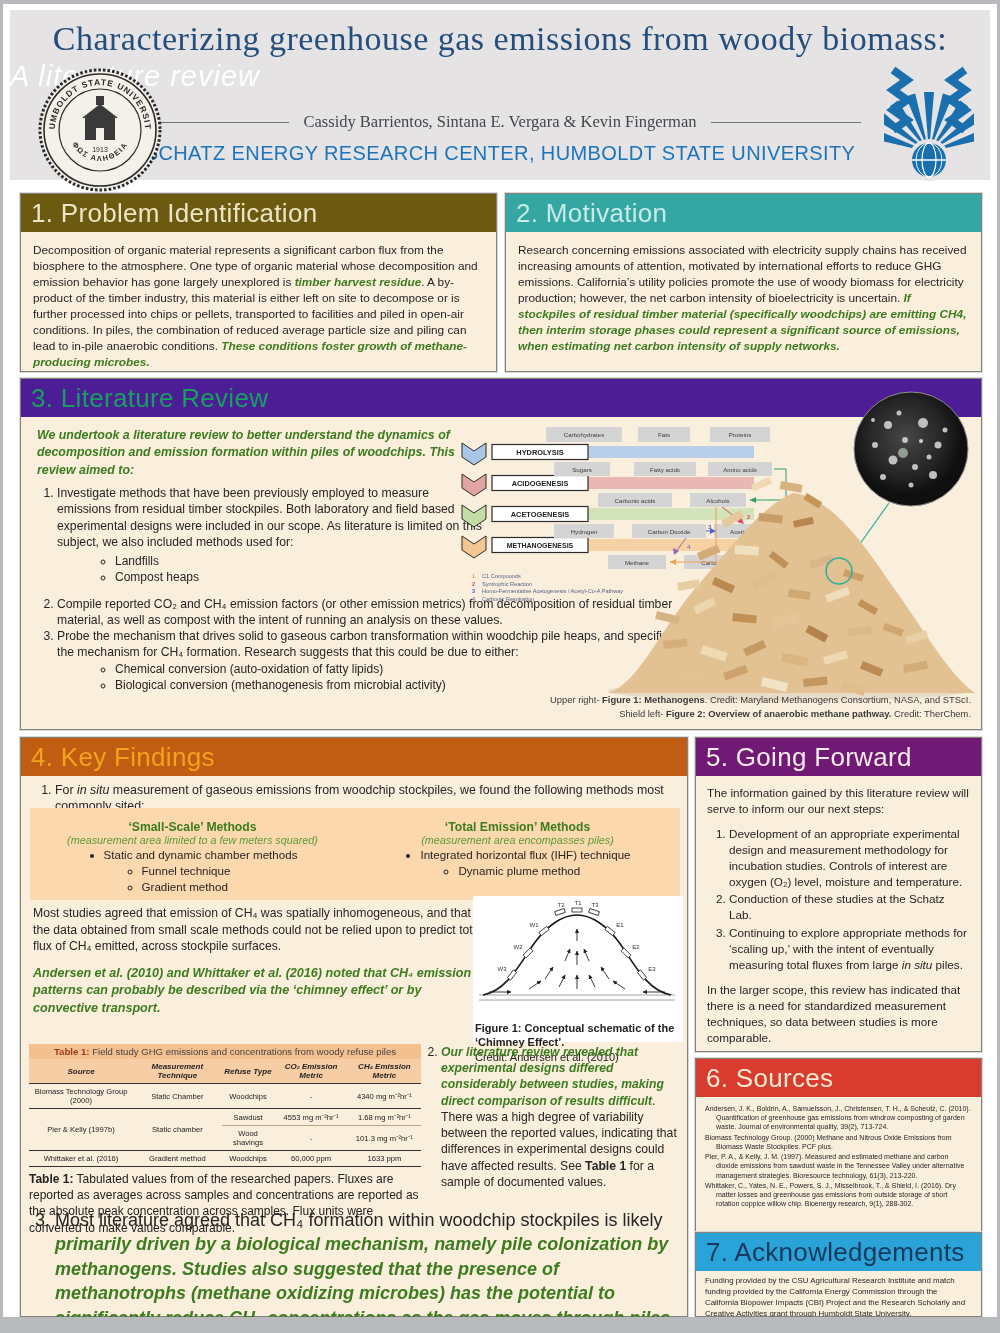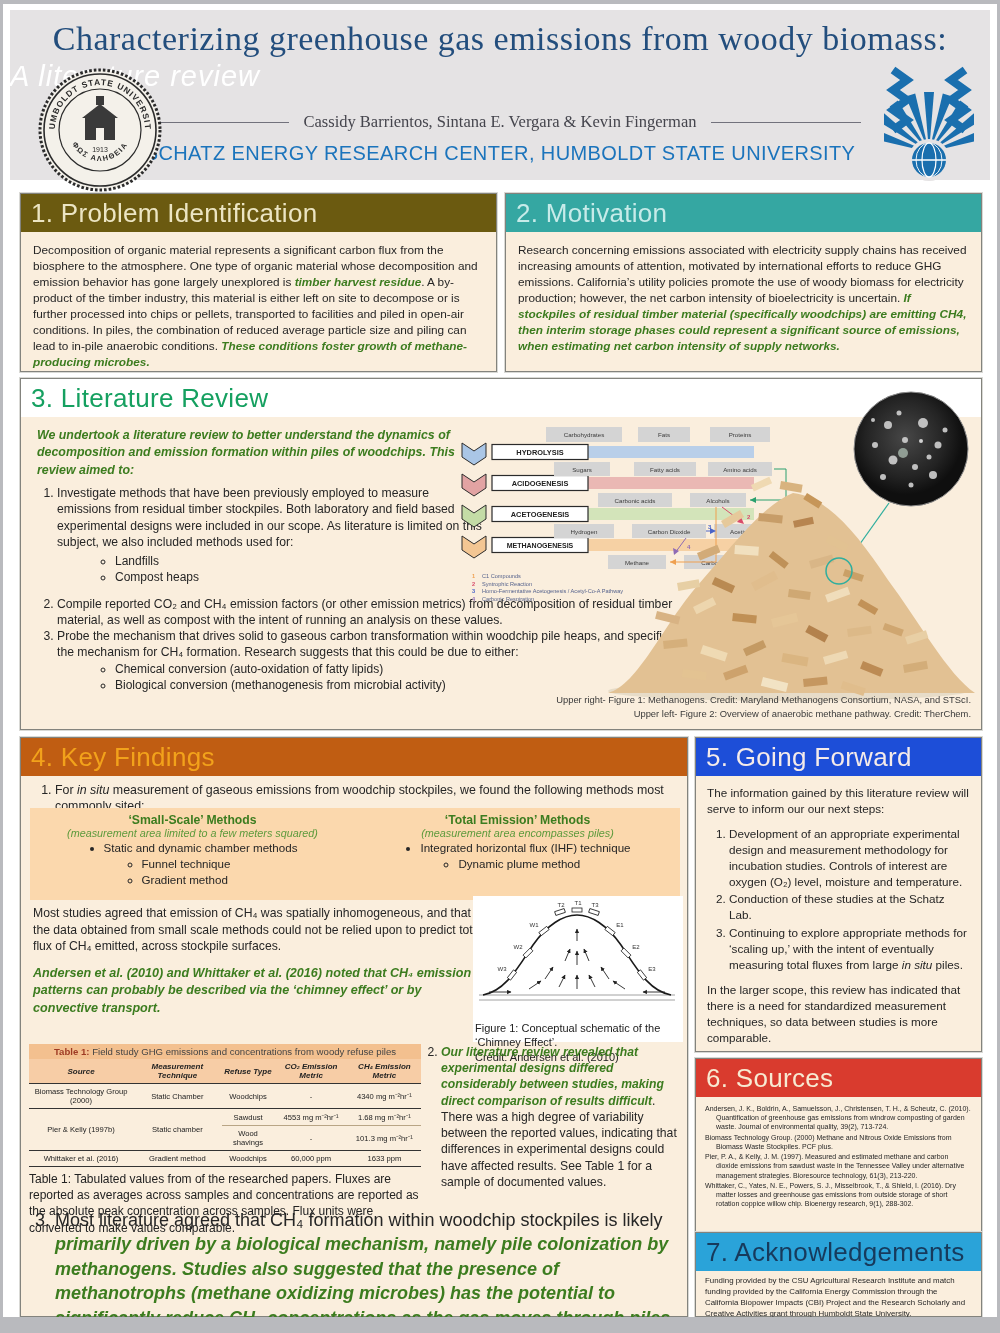--- a/index.html
+++ b/index.html
@@ -26,44 +26,44 @@
   .phead { height:38px; display:flex; align-items:center; padding:8px 10px; font-size:26px; letter-spacing:.3px; }
   #s1 { left:20px; top:193px; width:477px; height:179px; }
   #s2 { left:505px; top:193px; width:477px; height:179px; }
   #s3 { left:20px; top:378px; width:962px; height:352px; }
   #s4 { left:20px; top:737px; width:668px; height:580px; }
   #s5 { left:695px; top:737px; width:287px; height:315px; }
   #s6 { left:695px; top:1058px; width:287px; height:180px; }
   #s7 { left:695px; top:1232px; width:287px; height:85px; }
   #s1 .phead { background:#6b5a10; color:#ece5c3; }
   #s2 .phead { background:#35a7a2; color:#c7ebe9; }
-  #s3 .phead { background:#ffffff; color:#15a060; }
+  #s3 .phead { background:#4c1d95; color:#15a060; }
   #s4 .phead { background:#c05d12; color:#f2a21b; }
-  #s5 .phead { background:#1d4ed8; color:#f5ebe9; }
+  #s5 .phead { background:#701a75; color:#f5ebe9; }
   #s6 .phead { background:#d93b2e; color:#f7ead2; }
   #s7 .phead { background:#2aa3d9; color:#173a5c; }
 
   .ptext { padding:10px 12px; font-size:11.8px; line-height:1.36; }
   .green { color:#3c7c1f; font-weight:bold; font-style:italic; }
-  .b { font-weight:normal; } .i { font-style:italic; }
+  .b { font-weight:bold; } .i { font-style:italic; }
 
   
   #s3 .intro { position:absolute; left:16px; top:48px; width:432px; font-size:12.4px; line-height:1.4; }
   ol.plist { list-style-position:outside; padding-left:22px; }
   #s3 ol.s3a { position:absolute; left:14px; top:106px; width:448px; font-size:12.2px; line-height:1.35; }
   #s3 ol.s3b { position:absolute; left:14px; top:218px; width:660px; font-size:12.2px; line-height:1.3; }
   #s3 ul.bl { margin:2px 0 4px 58px; font-size:12px; }
   #s3 .diagram { position:absolute; left:437px; top:40px; }
   #s3 .illus { position:absolute; left:572px; top:6px; }
   #s3 .caps { position:absolute; right:10px; top:314px; width:430px; text-align:right; font-size:9.4px; line-height:1.45; color:#3a3a3a; }
 
   
   #s4 ol.k1 { position:absolute; left:12px; top:44px; width:650px; font-size:12.4px; line-height:1.3; }
   #s4 .mbox { position:absolute; left:9px; top:70px; width:650px; height:92px; background:#fbd8ad; display:flex; }
-  #s4 .mcol { width:50%; text-align:center; padding-top:5px; }
+  #s4 .mcol { width:50%; text-align:center; padding-top:12px; }
   #s4 .mhead { font-size:12.2px; font-weight:bold; color:#3c7c1f; }
   #s4 .msub { font-size:10.8px; font-style:italic; color:#5d9a3c; }
   #s4 .mcol ul { display:table; margin:1px auto 0; text-align:left; padding-left:16px; font-size:11.6px; line-height:1.32; }
   #s4 .mcol ul ul { margin-left:26px; padding-left:12px; }
   #s4 .para { position:absolute; left:12px; top:167px; width:450px; font-size:12.2px; line-height:1.36; }
   #s4 .quote { position:absolute; left:12px; top:227px; width:450px; font-size:12.6px; line-height:1.38; }
   #s4 .fig { position:absolute; left:452px; top:158px; width:210px; height:146px; background:#ffffff; padding:3px 2px; }
   #s4 .figcap { text-align:left; font-size:11px; line-height:1.3; color:#222; margin-top:14px; }
   #s4 .tblwrap { position:absolute; left:8px; top:306px; width:392px; }
   table.t1 { width:392px; border-collapse:collapse; font-size:7.6px; color:#222; border-bottom:1.4px solid #333; }
@@ -339,21 +339,21 @@
       <rect x="130" y="288" width="24" height="8" fill="#cda26c" transform="rotate(-20,130,288)"></rect>
       <rect x="170" y="292" width="26" height="9" fill="#f2e3c4" transform="rotate(14,170,292)"></rect>
       <rect x="210" y="294" width="24" height="8" fill="#c59760" transform="rotate(-6,210,294)"></rect>
       <rect x="250" y="296" width="24" height="8" fill="#e0bd8c" transform="rotate(18,250,296)"></rect>
     </g>
     <circle cx="246" cy="186" r="13" fill="none" stroke="#2fae9e" stroke-width="1.5"></circle>
   </svg>
 
   <div class="caps">
     <div><span>Upper right- </span><span class="b">Figure 1: Methanogens</span><span>. Credit: Maryland Methanogens Consortium, NASA, and STScI.</span></div>
-    <div><span>Upper left- </span><span class="b">Figure 2: Overview of anaerobic methane pathway.</span><span> Credit: TherChem.</span></div>
+    <div><span>Shield left- </span><span class="b">Figure 2: Overview of anaerobic methane pathway.</span><span> Credit: TherChem.</span></div>
   </div>
 </div>
 
 <div class="panel" id="s4">
   <div class="phead">4. Key Findings</div>
 
   <ol class="plist k1">
     <li><span>For </span><span class="i">in situ</span><span> measurement of gaseous emissions from woodchip stockpiles, we found the following methods most commonly sited:</span></li>
   </ol>
 

